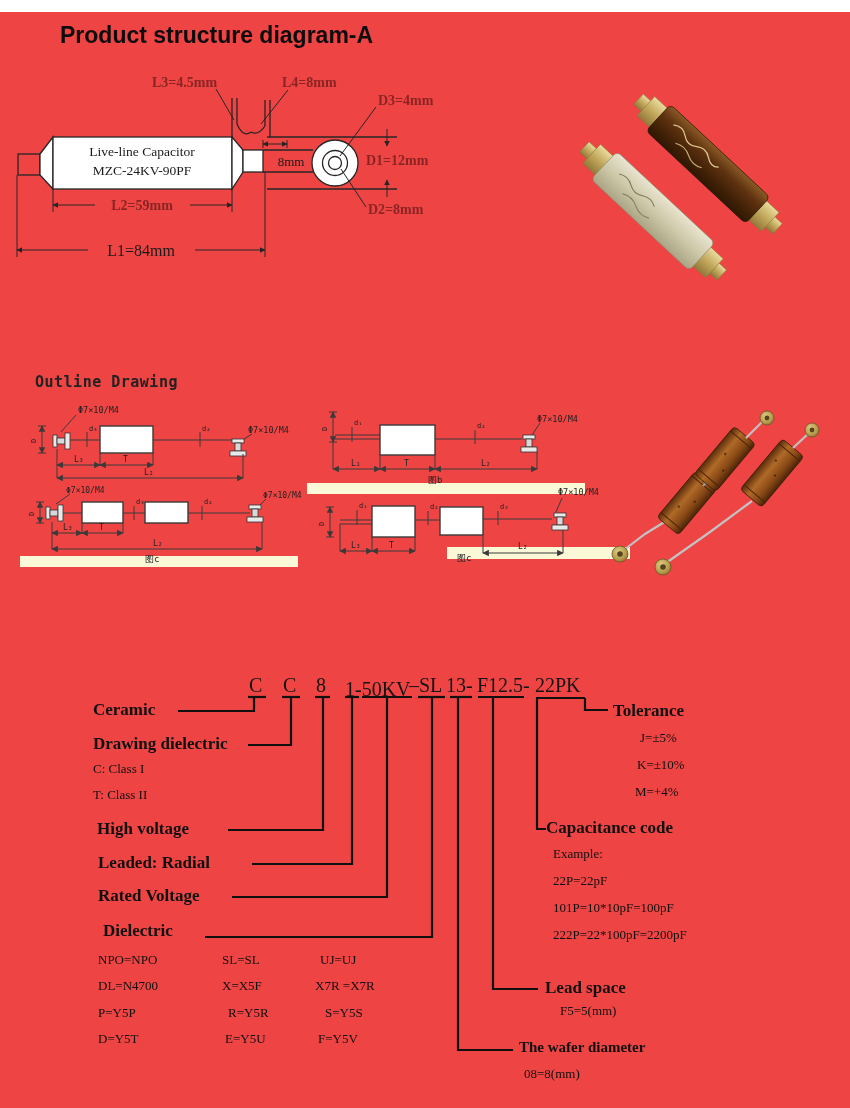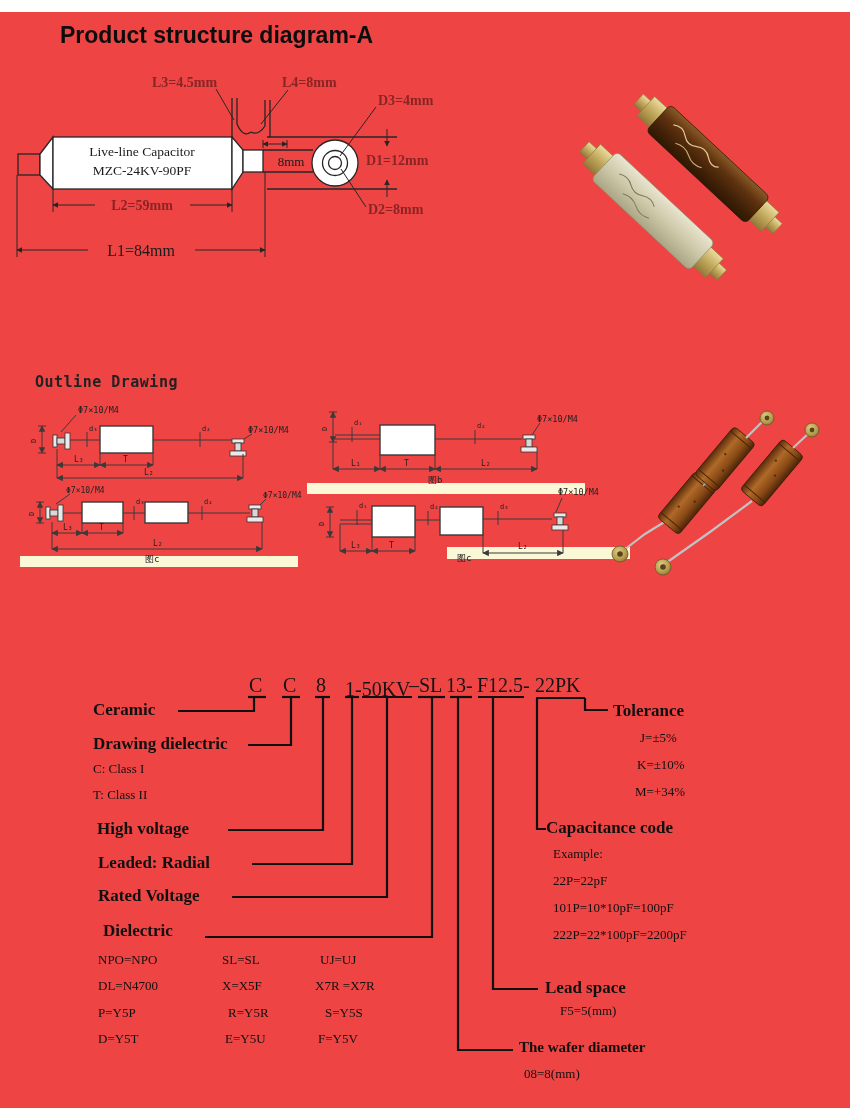--- a/index.html
+++ b/index.html
@@ -394,21 +394,21 @@
   <div class="abs lblR" style="left:98px;top:993px;">P=Y5P</div>
   <div class="abs lblR" style="left:228px;top:993px;">R=Y5R</div>
   <div class="abs lblR" style="left:325px;top:993px;">S=Y5S</div>
   <div class="abs lblR" style="left:98px;top:1019px;">D=Y5T</div>
   <div class="abs lblR" style="left:225px;top:1019px;">E=Y5U</div>
   <div class="abs lblR" style="left:318px;top:1019px;">F=Y5V</div>
 
   <div class="abs lblB" style="left:613px;top:689px;">Tolerance</div>
   <div class="abs lblR" style="left:640px;top:718px;">J=±5%</div>
   <div class="abs lblR" style="left:637px;top:745px;">K=±10%</div>
-  <div class="abs lblR" style="left:635px;top:772px;">M=+34%</div>
+  <div class="abs lblR" style="left:635px;top:772px;">M=+4%</div>
 
   <div class="abs lblB" style="left:546px;top:806px;">Capacitance code</div>
   <div class="abs lblR" style="left:553px;top:834px;">Example:</div>
   <div class="abs lblR" style="left:553px;top:861px;">22P=22pF</div>
   <div class="abs lblR" style="left:553px;top:888px;">101P=10*10pF=100pF</div>
   <div class="abs lblR" style="left:553px;top:915px;">222P=22*100pF=2200pF</div>
 
   <div class="abs lblB" style="left:545px;top:966px;">Lead space</div>
   <div class="abs lblR" style="left:560px;top:991px;">F5=5(mm)</div>
 

